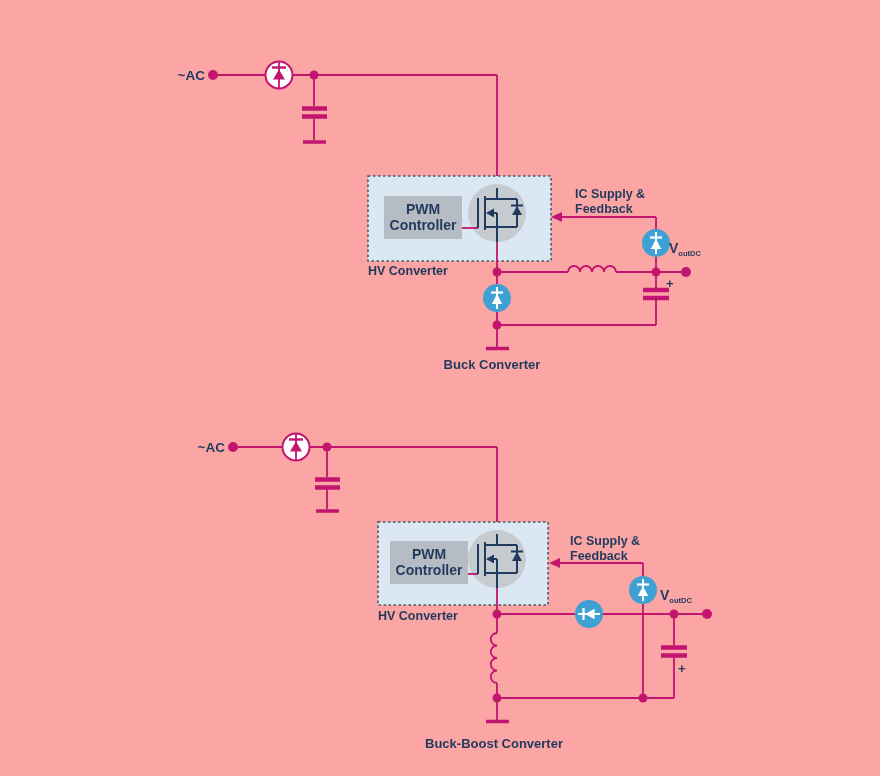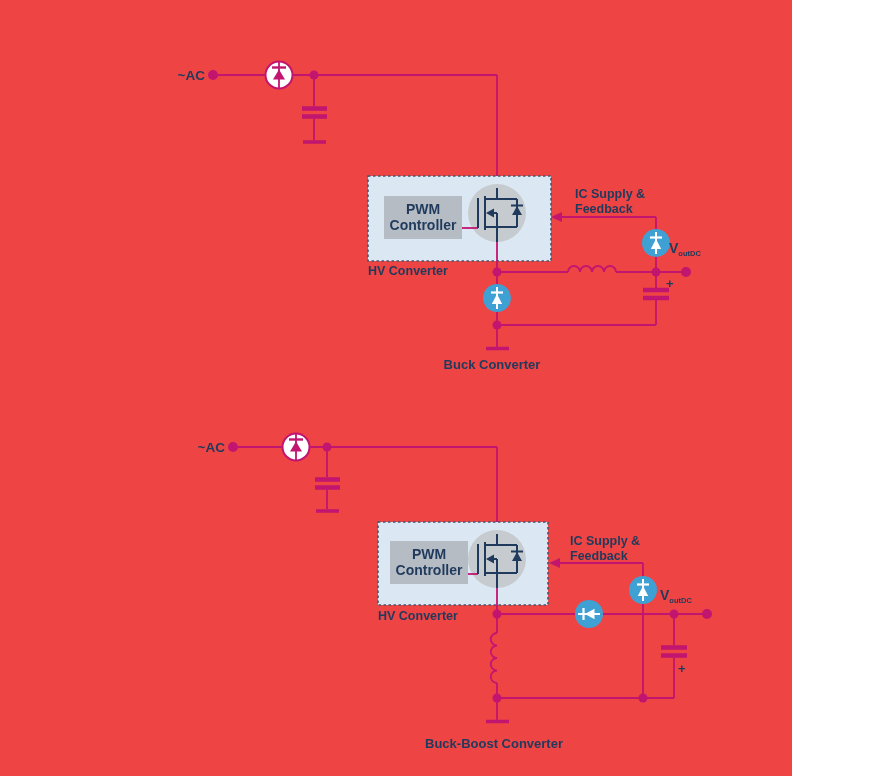--- a/index.html
+++ b/index.html
@@ -1,16 +1,16 @@
 <!DOCTYPE html>
 <html><head>
 <meta charset="utf-8">
 <style>
   html,body{margin:0;padding:0;background:#ffffff;}
-  .canvas{position:relative;width:792px;height:776px;background:#ef4444;overflow:hidden;
+  .canvas{position:relative;width:880px;height:776px;background:#fca5a5;overflow:hidden;
           font-family:"Liberation Sans", sans-serif;}
   svg text{font-family:"Liberation Sans", sans-serif;}
   .lbl{fill:#1f3a5c;font-weight:700;}
 </style>
 </head>
 <body>
 
 <div class="canvas">
 <svg width="880" height="776" viewBox="0 0 880 776">
 

